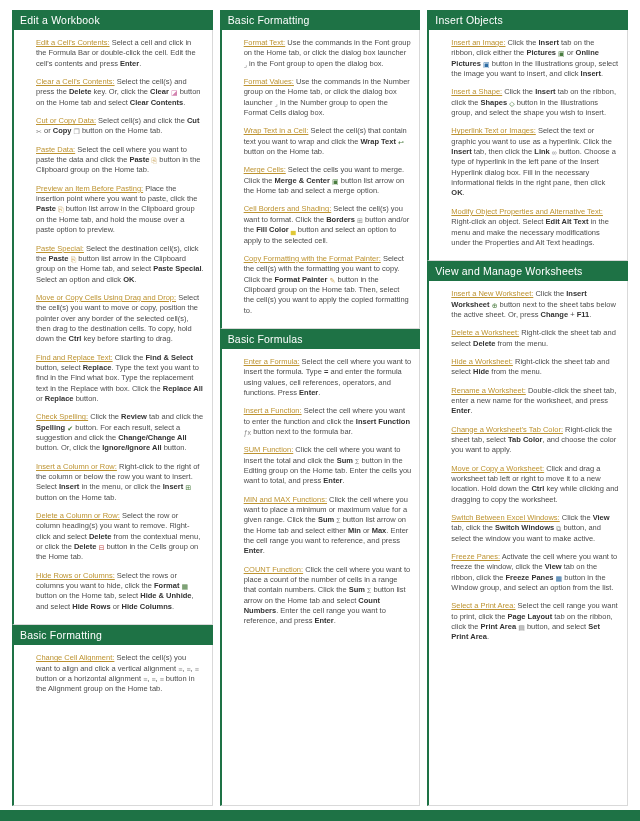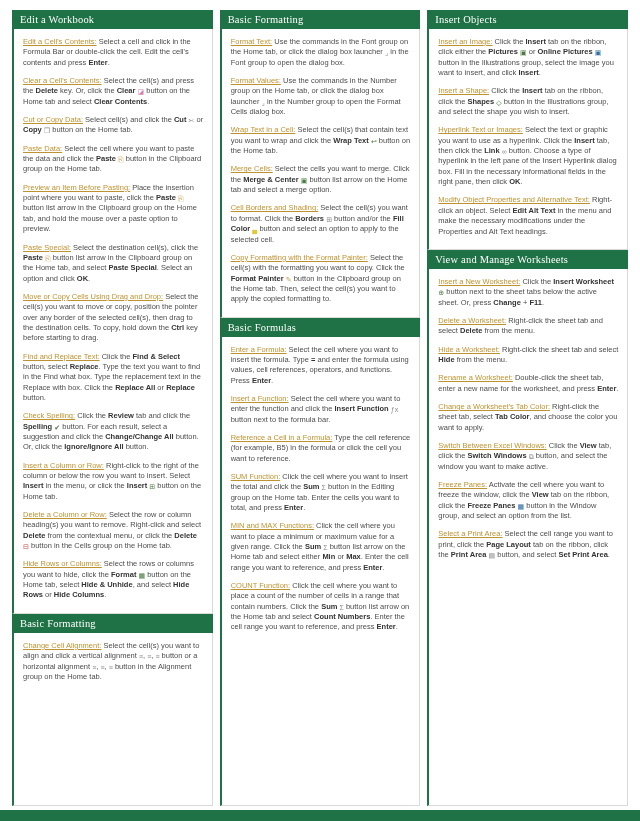--- a/index.html
+++ b/index.html
@@ -21,29 +21,28 @@
   }
   .col{display:flex;flex-direction:column;min-width:0;}
   .section{display:flex;flex-direction:column;}
   .section.grow{flex:1;}
   .sec-header{
     background:#1E7245;
     color:#ffffff;
     font-size:10.5px;
     padding:4px 8px 4px 8px;
     letter-spacing:.2px;
-    font-family:Liberation Serif, serif;
   }
   .sec-body{
     flex:1;
     background:#ffffff;
     border-left:2px solid #1E7245;
     border-right:1px solid #d9d9d9;
     border-bottom:1px solid #d9d9d9;
-    padding:8px 8px 4px 9px;
+    padding:8px 8px 4px 22px;
   }
   .entry{
     font-size:7.5px;
     line-height:1.38;
     color:#4d4d4d;
     margin:0 0 8px 0;
   }
   .entry .link{
     color:#BD9331;
     text-decoration:underline;
@@ -101,21 +100,20 @@
           <p class="entry"><span class="link">Merge Cells:</span><span> Select the cells you want to merge. Click the </span><b>Merge &amp; Center</b><span> </span><span class="ic" style="color: rgb(74, 124, 63);">▣</span><span> button list arrow on the Home tab and select a merge option.</span></p>
           <p class="entry"><span class="link">Cell Borders and Shading:</span><span> Select the cell(s) you want to format. Click the </span><b>Borders</b><span> </span><span class="ic" style="color: rgb(138, 138, 138);">⊞</span><span> button and/or the </span><b>Fill Color</b><span> </span><span class="ic" style="color: rgb(224, 200, 56);">▄</span><span> button and select an option to apply to the selected cell.</span></p>
           <p class="entry"><span class="link">Copy Formatting with the Format Painter:</span><span> Select the cell(s) with the formatting you want to copy. Click the </span><b>Format Painter</b><span> </span><span class="ic" style="color: rgb(196, 154, 74);">✎</span><span> button in the Clipboard group on the Home tab. Then, select the cell(s) you want to apply the copied formatting to.</span></p>
         </div>
       </div>
       <div class="section grow">
         <div class="sec-header">Basic Formulas</div>
         <div class="sec-body">
           <p class="entry"><span class="link">Enter a Formula:</span><span> Select the cell where you want to insert the formula. Type </span><b>=</b><span> and enter the formula using values, cell references, operators, and functions. Press </span><b>Enter</b><span>.</span></p>
           <p class="entry"><span class="link">Insert a Function:</span><span> Select the cell where you want to enter the function and click the </span><b>Insert Function</b><span> </span><span class="ic" style="color: rgb(138, 138, 138);">ƒx</span><span> button next to the formula bar.</span></p>
-          <p class="entry"><span class="link">Reference a Cell in a Formula:</span><span> Type the cell reference (for example, B5) in the formula or click the cell you want to reference.</span></p>
           <p class="entry"><span class="link">SUM Function:</span><span> Click the cell where you want to insert the total and click the </span><b>Sum</b><span> </span><span class="ic" style="color: rgb(138, 138, 138);">Σ</span><span> button in the Editing group on the Home tab. Enter the cells you want to total, and press </span><b>Enter</b><span>.</span></p>
           <p class="entry"><span class="link">MIN and MAX Functions:</span><span> Click the cell where you want to place a minimum or maximum value for a given range. Click the </span><b>Sum</b><span> </span><span class="ic" style="color: rgb(138, 138, 138);">Σ</span><span> button list arrow on the Home tab and select either </span><b>Min</b><span> or </span><b>Max</b><span>. Enter the cell range you want to reference, and press </span><b>Enter</b><span>.</span></p>
           <p class="entry"><span class="link">COUNT Function:</span><span> Click the cell where you want to place a count of the number of cells in a range that contain numbers. Click the </span><b>Sum</b><span> </span><span class="ic" style="color: rgb(138, 138, 138);">Σ</span><span> button list arrow on the Home tab and select </span><b>Count Numbers</b><span>. Enter the cell range you want to reference, and press </span><b>Enter</b><span>.</span></p>
         </div>
       </div>
     </div>
     <div class="col">
       <div class="section">
         <div class="sec-header">Insert Objects</div>
         <div class="sec-body">
@@ -126,20 +124,21 @@
         </div>
       </div>
       <div class="section grow">
         <div class="sec-header">View and Manage Worksheets</div>
         <div class="sec-body">
           <p class="entry"><span class="link">Insert a New Worksheet:</span><span> Click the </span><b>Insert Worksheet</b><span> </span><span class="ic" style="color: rgb(74, 124, 63);">⊕</span><span> button next to the sheet tabs below the active sheet. Or, press </span><b>Change</b><span> + </span><b>F11</b><span>.</span></p>
           <p class="entry"><span class="link">Delete a Worksheet:</span><span> Right-click the sheet tab and select </span><b>Delete</b><span> from the menu.</span></p>
           <p class="entry"><span class="link">Hide a Worksheet:</span><span> Right-click the sheet tab and select </span><b>Hide</b><span> from the menu.</span></p>
           <p class="entry"><span class="link">Rename a Worksheet:</span><span> Double-click the sheet tab, enter a new name for the worksheet, and press </span><b>Enter</b><span>.</span></p>
           <p class="entry"><span class="link">Change a Worksheet's Tab Color:</span><span> Right-click the sheet tab, select </span><b>Tab Color</b><span>, and choose the color you want to apply.</span></p>
+          <p class="entry"><span class="link">Move or Copy a Worksheet:</span><span> Click and drag a worksheet tab left or right to move it to a new location. Hold down the </span><b>Ctrl</b><span> key while clicking and dragging to copy the worksheet.</span></p>
           <p class="entry"><span class="link">Switch Between Excel Windows:</span><span> Click the </span><b>View</b><span> tab, click the </span><b>Switch Windows</b><span> </span><span class="ic" style="color: rgb(138, 138, 138);">⧉</span><span> button, and select the window you want to make active.</span></p>
           <p class="entry"><span class="link">Freeze Panes:</span><span> Activate the cell where you want to freeze the window, click the </span><b>View</b><span> tab on the ribbon, click the </span><b>Freeze Panes</b><span> </span><span class="ic" style="color: rgb(46, 109, 164);">▦</span><span> button in the Window group, and select an option from the list.</span></p>
           <p class="entry"><span class="link">Select a Print Area:</span><span> Select the cell range you want to print, click the </span><b>Page Layout</b><span> tab on the ribbon, click the </span><b>Print Area</b><span> </span><span class="ic" style="color: rgb(138, 138, 138);">▤</span><span> button, and select </span><b>Set Print Area</b><span>.</span></p>
         </div>
       </div>
     </div>
   </div>
 <div class="footer-bar"></div>
 
 </body></html>

